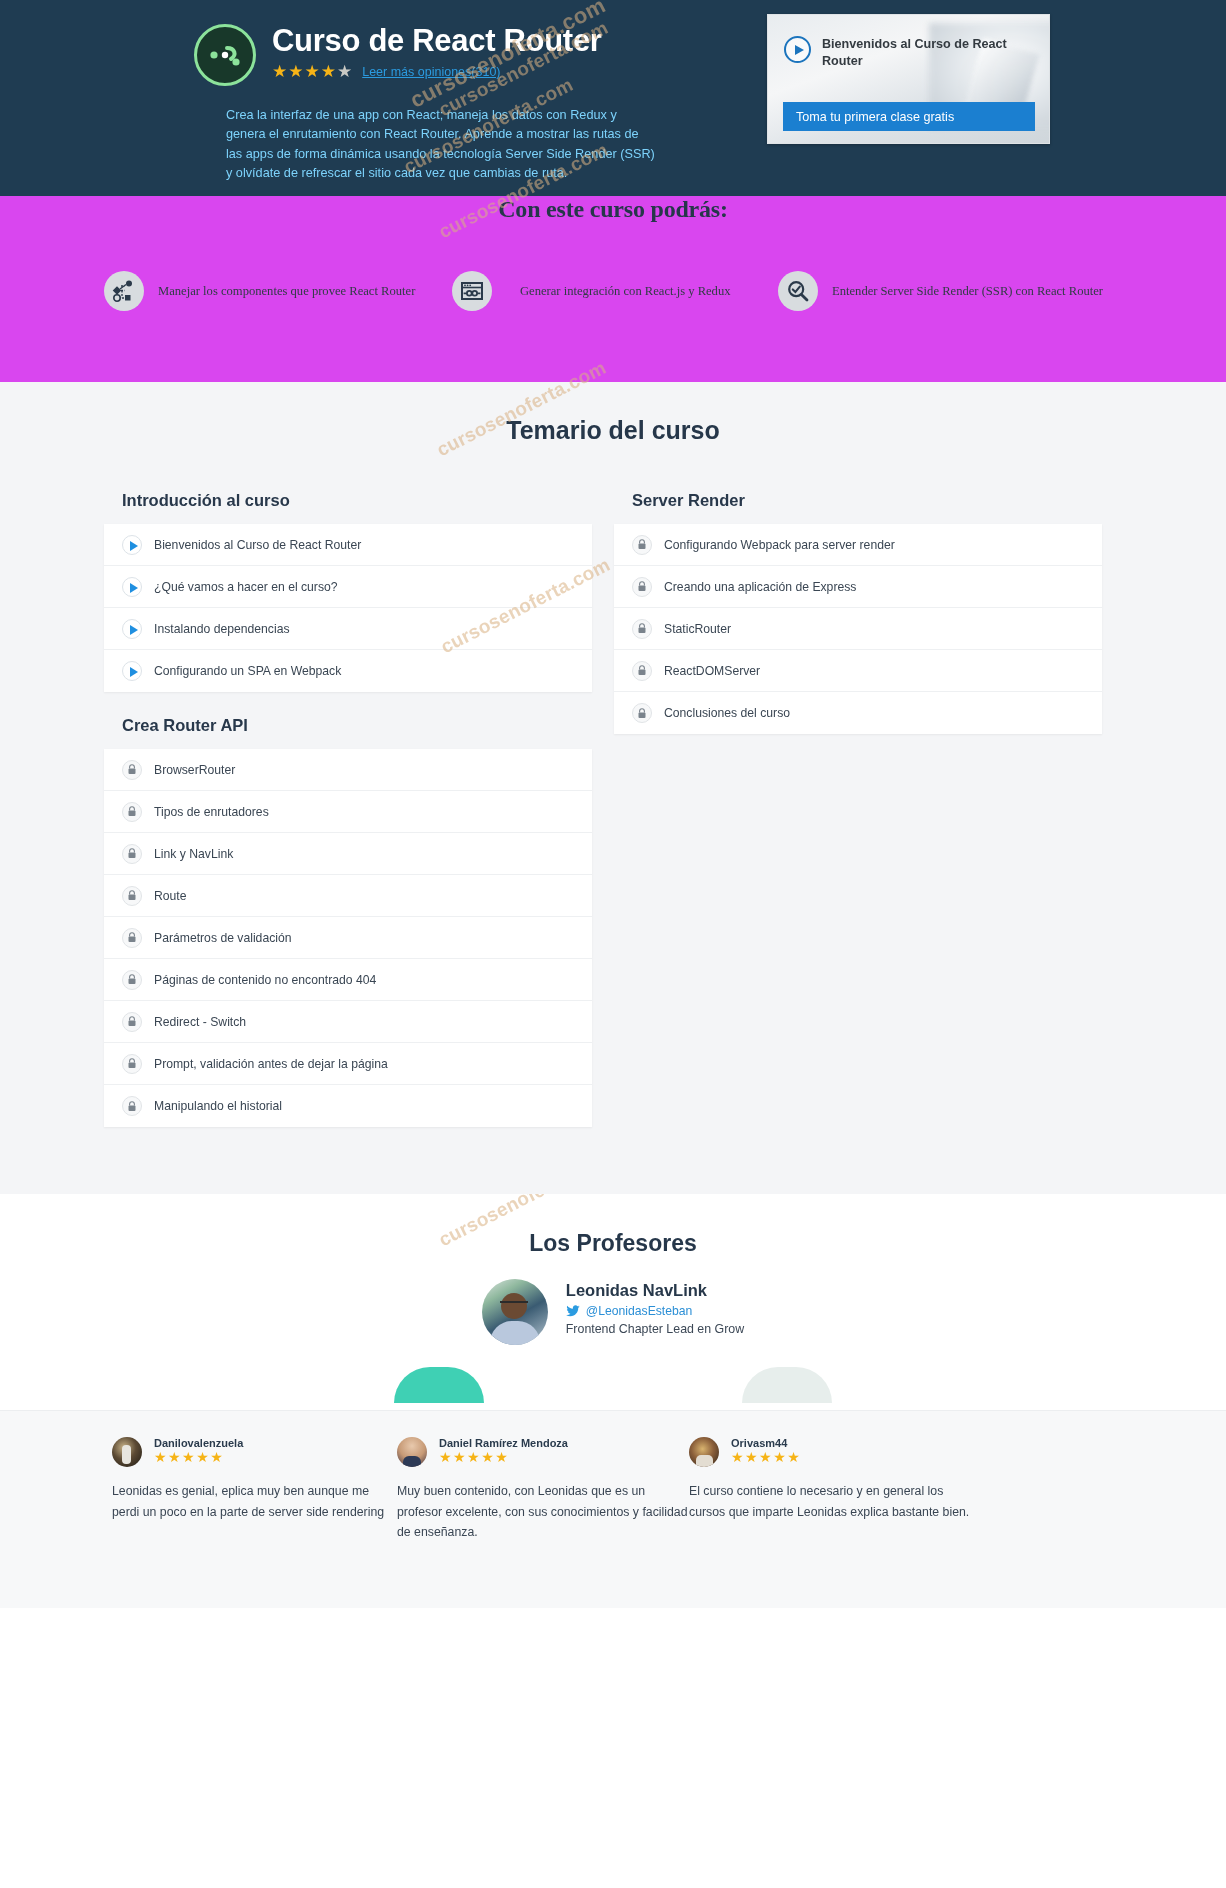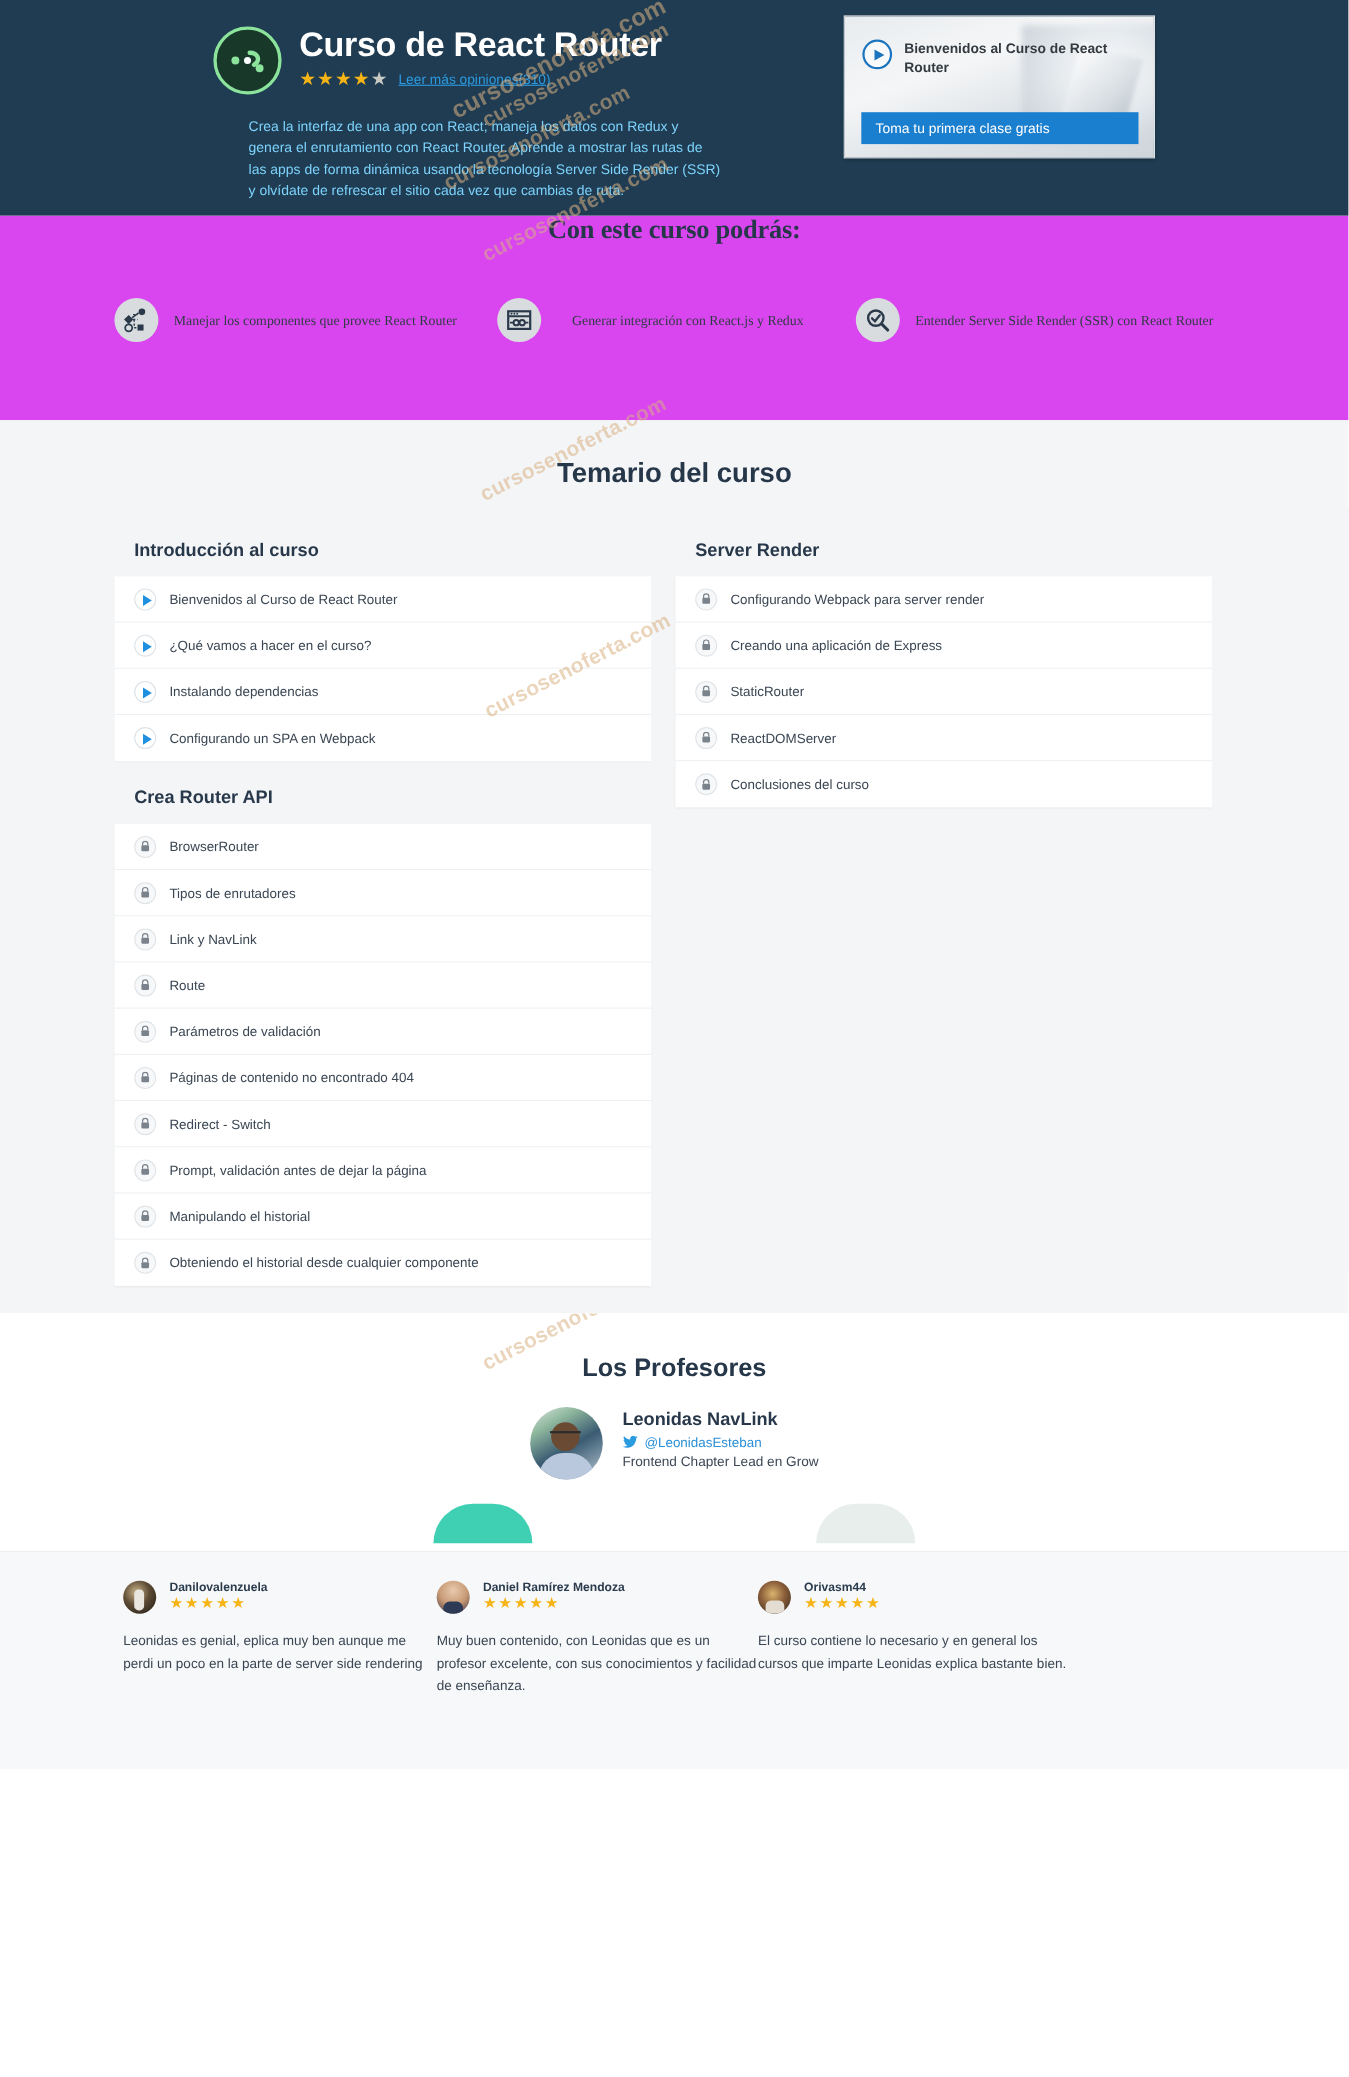--- a/index.html
+++ b/index.html
@@ -369,29 +369,20 @@
           </div>
         <div class="lesson">
             <span class="ico-circle ico-lock">
               <svg width="10" height="11" viewBox="0 0 10 11">
                 <path d="M2.6 4.6 V3.2 A2.4 2.4 0 0 1 7.4 3.2 V4.6" fill="none" stroke="#7a838c" stroke-width="1.1"></path>
                 <rect x="1.5" y="4.5" width="7" height="5.4" rx="1" fill="#7a838c"></rect>
               </svg>
             </span>
             <span>Manipulando el historial</span>
           </div>
-        <div class="lesson">
-            <span class="ico-circle ico-lock">
-              <svg width="10" height="11" viewBox="0 0 10 11">
-                <path d="M2.6 4.6 V3.2 A2.4 2.4 0 0 1 7.4 3.2 V4.6" fill="none" stroke="#7a838c" stroke-width="1.1"></path>
-                <rect x="1.5" y="4.5" width="7" height="5.4" rx="1" fill="#7a838c"></rect>
-              </svg>
-            </span>
-            <span>Obteniendo el historial desde cualquier componente</span>
-          </div>
       </div>
     </div>
 
     <div class="col">
       <div class="group-head">Server Render</div>
       <div class="lesson-list">
         <div class="lesson">
             <span class="ico-circle ico-lock">
               <svg width="10" height="11" viewBox="0 0 10 11">
                 <path d="M2.6 4.6 V3.2 A2.4 2.4 0 0 1 7.4 3.2 V4.6" fill="none" stroke="#7a838c" stroke-width="1.1"></path>

